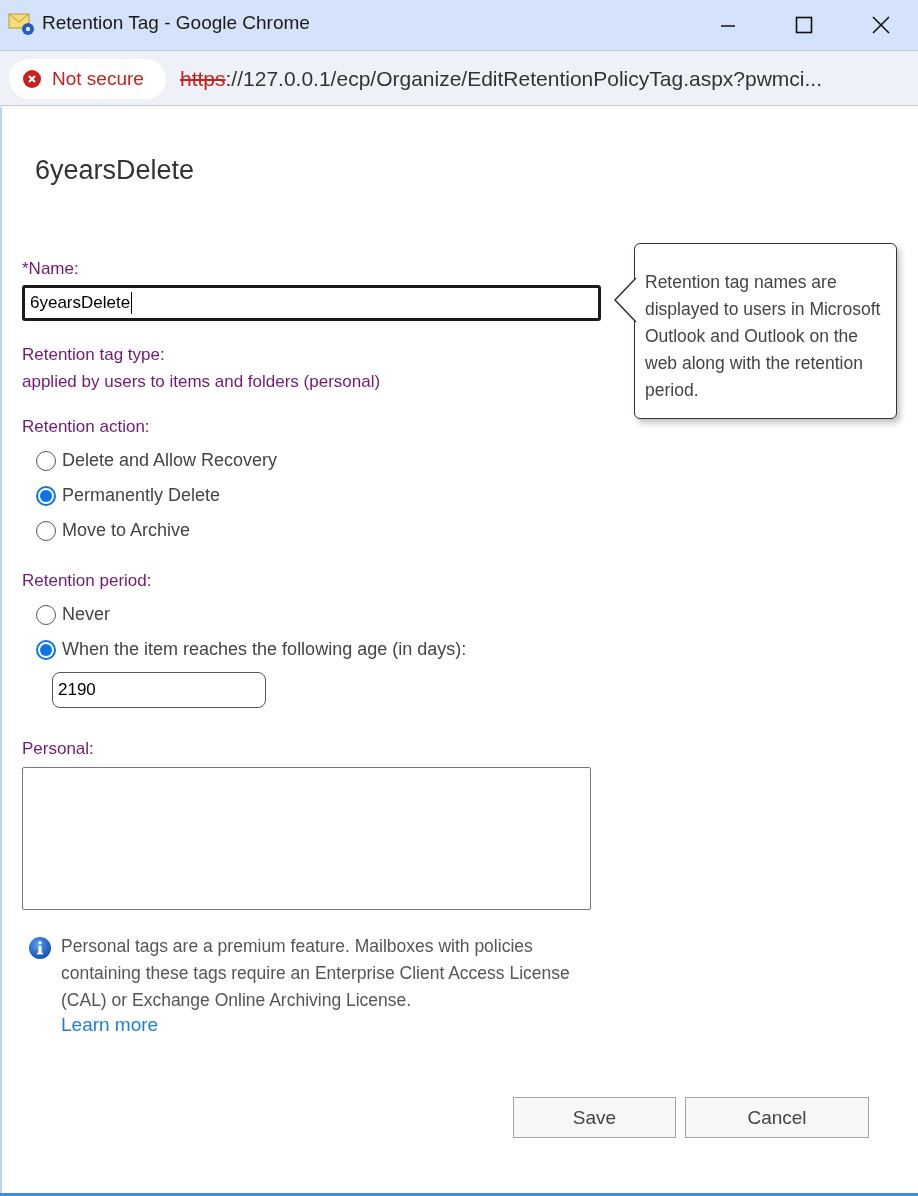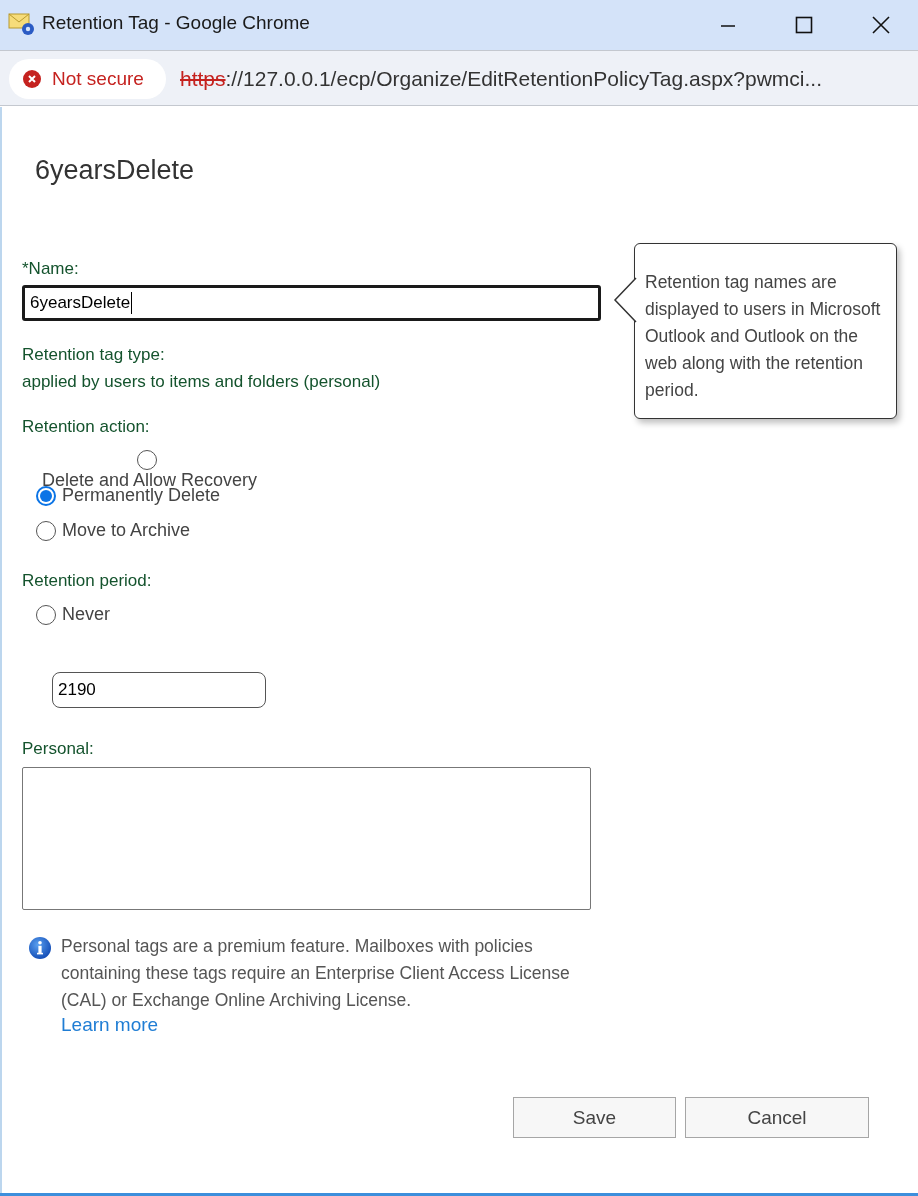--- a/index.html
+++ b/index.html
@@ -22,21 +22,21 @@
   .sec-text { position: absolute; left: 43px; top: 9px; font-size: 19px; color: #c5221f; }
   .url { position: absolute; left: 180px; top: 16px; font-size: 21px; color: #333; white-space: nowrap; }
   .url .scheme { color: #c5221f; text-decoration: line-through; }
 
   
   .page { position: absolute; left: 0; top: 107px; width: 733px; height: 1087px; background: #fff; border-left: 2px solid #bcd6ee; }
   .bottom-border { position: absolute; left: 0; top: 1193px; width: 918px; height: 3px; background: #3d8fdc; }
 
   .page-title { position: absolute; left: 33px; top: 48px; font-size: 27px; color: #333; font-weight: 300; }
 
-  .label { position: absolute; font-size: 17px; color: #14532d; }
+  .label { position: absolute; font-size: 17px; color: #701a75; }
   .text-input { position: absolute; background: #fff; font-size: 17px; color: #000; padding-left: 5px; display: flex; align-items: center; }
   .name-input { left: 20px; top: 178px; width: 579px; height: 36px; border: 3px solid #1a1a1a; border-radius: 3px; }
   .caret { display: inline-block; width: 1px; height: 22px; background: #000; margin-left: 1px; }
 
   .radio-row { position: absolute; left: 34px; display: flex; align-items: center; cursor: pointer; }
   .radio { width: 20px; height: 20px; border: 1.5px solid #555; border-radius: 50%; background: #fff; position: relative; flex: none; }
   .radio.checked { border: 2px solid #0b74e6; }
   .radio.checked::after { content: ""; position: absolute; left: 2px; top: 2px; width: 12px; height: 12px; border-radius: 50%; background: #0b74e6; }
   .radio-label { margin-left: 6px; font-size: 18px; color: #444; }
 
@@ -103,38 +103,42 @@
   <div class="text-input name-input">
       <span>6yearsDelete</span>
       <span class="caret"></span>
     </div>
 
   <div class="label" style="left:20px; top:238px;">Retention tag type:</div>
   <div class="label" style="left:20px; top:265px;">applied by users to items and folders (personal)</div>
 
   <div class="label" style="left:20px; top:310px;">Retention action:</div>
 
-  <div class="radio-row" style="top:343px;flex-direction:column;">
+  <div class="radio-row" style="top:343px;">
     <span class="radio"></span>
     <span class="radio-label">Delete and Allow Recovery</span>
   </div>
   <div class="radio-row" style="top:378px;">
     <span class="radio checked"></span>
     <span class="radio-label">Permanently Delete</span>
   </div>
   <div class="radio-row" style="top:413px;">
     <span class="radio"></span>
     <span class="radio-label">Move to Archive</span>
   </div>
 
   <div class="label" style="left:20px; top:464px;">Retention period:</div>
 
   <div class="radio-row" style="top:497px;">
     <span class="radio"></span>
     <span class="radio-label">Never</span>
+  </div>
+  <div class="radio-row" style="top:532px;">
+    <span class="radio checked"></span>
+    <span class="radio-label">When the item reaches the following age (in days):</span>
   </div>
 
   <div class="text-input days-input">
       <span>2190</span>
     </div>
 
   <div class="label" style="left:20px; top:632px;">Personal:</div>
   <textarea class="comment" style=""></textarea>
 
   <svg class="info-icon" viewBox="0 0 24 24">

